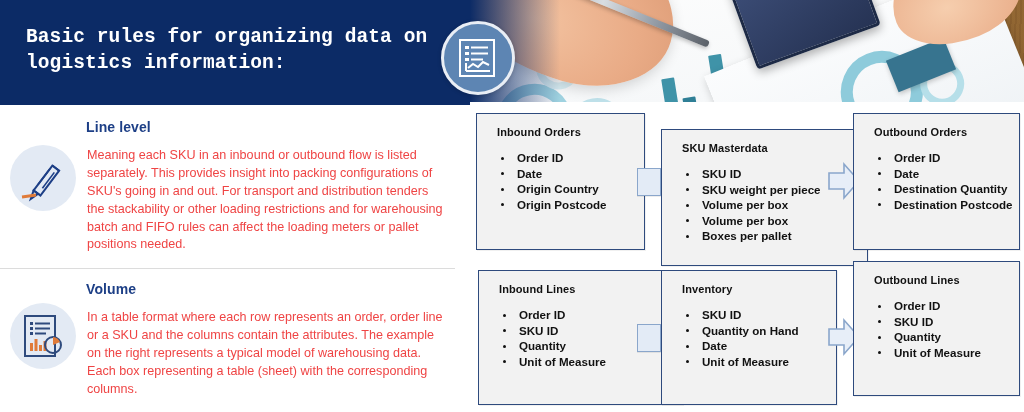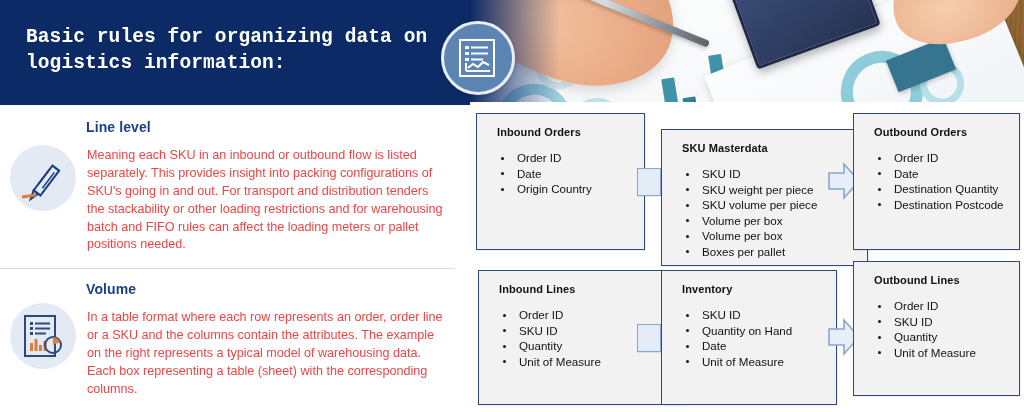--- a/index.html
+++ b/index.html
@@ -127,21 +127,21 @@
     background:#f2f2f2;
     border:1.5px solid #2e4a7d;
     box-shadow:1px 1px 0 rgba(0,0,0,.06);
   }
   .box-title{
     position:absolute;left:20px;top:12px;
     font-size:11px;font-weight:bold;color:#111111;letter-spacing:.1px;
   }
   .box-list{
     position:absolute;left:18px;top:36px;right:8px;
-    margin:0;padding:0;list-style:none;
+    margin:0;padding:0;list-style:none;font-weight:bold;
   }
   .box-list li{
     position:relative;padding-left:22px;
     font-size:11.6px;line-height:15.6px;color:#111111;
     white-space:nowrap;
   }
   .box-list li:before{
     content:"";position:absolute;left:6px;top:6.5px;
     width:3px;height:3px;background:#111;border-radius:50%;
   }
@@ -262,31 +262,31 @@
   </div>
 
   <div class="diagram">
 
     <div class="box" style="left:6px;top:8px;width:167px;height:135px;">
       <div class="box-title">Inbound Orders</div>
       <ul class="box-list">
         <li>Order ID</li>
         <li>Date</li>
         <li>Origin Country</li>
+        <li>Origin Postcode</li>
       </ul>
     </div>
 
     <div class="conn-sq" style="left:167px;top:63px;"></div>
 
     <div class="box" style="left:191px;top:24px;width:174px;height:135px;padding-left:31px;">
       <div class="box-title">SKU Masterdata</div>
       <ul class="box-list">
         <li>SKU ID</li>
         <li>SKU weight per piece</li>
-        <li>SKU volume per piece</li>
         <li>Volume per box</li>
         <li>Volume per box</li>
         <li>Boxes per pallet</li>
       </ul>
     </div>
 
     <div class="conn-arrow" style="left:357px;top:56px;">
       <svg width="34" height="40" viewBox="0 0 34 40">
         <polygon points="2,12 17,12 17,3 32,20 17,37 17,28 2,28" fill="#e7eef8" stroke="#8aa6cb" stroke-width="1.6"></polygon>
       </svg>

